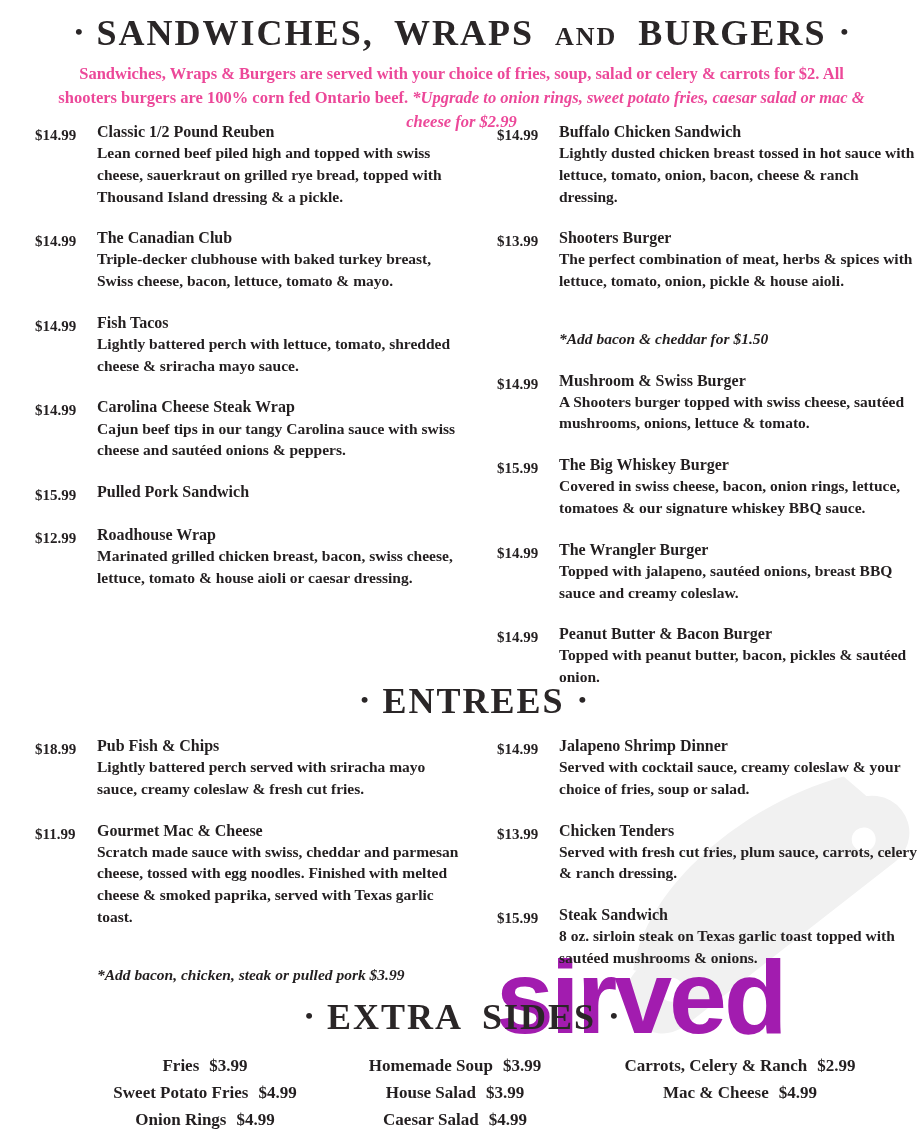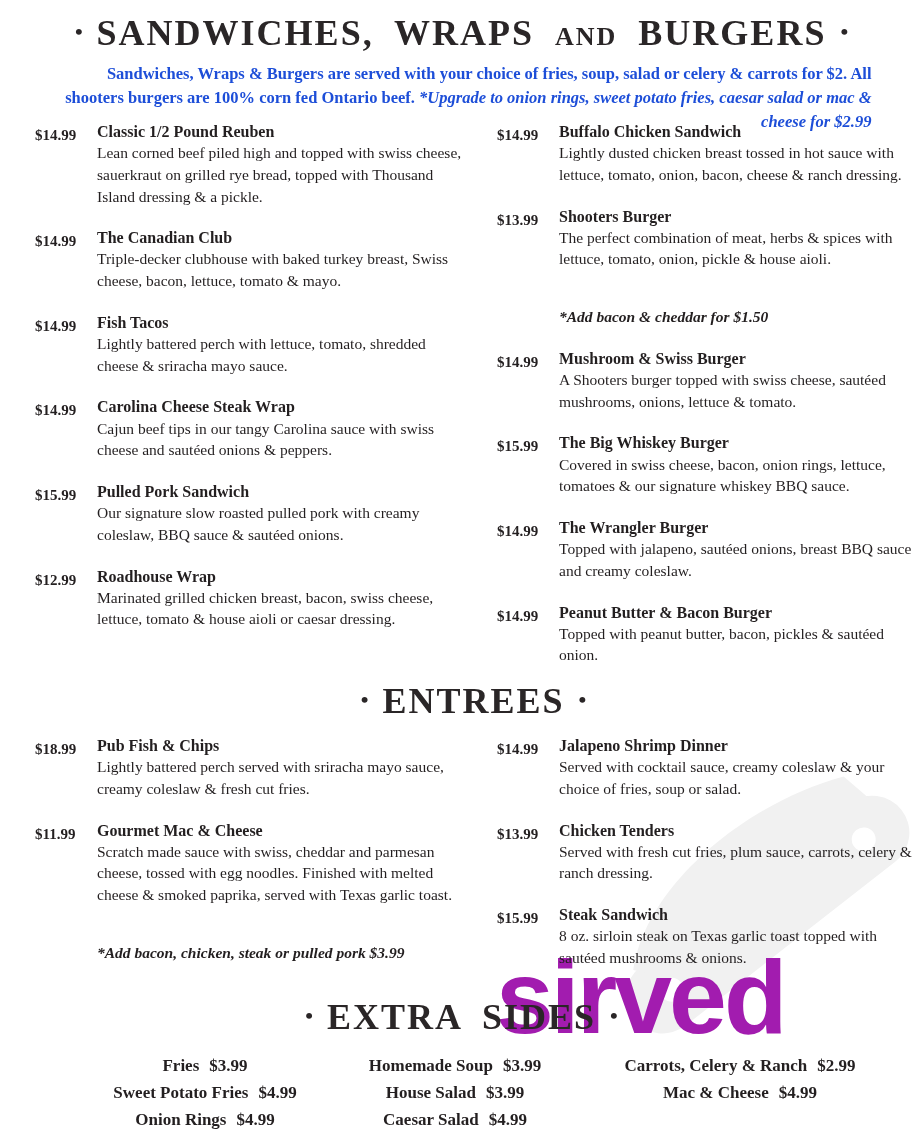--- a/index.html
+++ b/index.html
@@ -30,25 +30,25 @@
     padding:0 14px;
   }
   .section-header .hand{
     font-size:26px;
   }
   
   .intro{
     position:absolute;top:62px;left:50%;
     transform:translateX(-50%);
     width:820px;
-    text-align:right;
+    text-align:center;
     font-size:16.5px;
     font-weight:700;
     line-height:1.45;
-    color:#1d4ed8;
+    color:#ec4899;
   }
   .intro .it{font-style:italic;}
   
   .col{position:absolute;}
   .item{display:flex;align-items:flex-start;margin-bottom:21px;}
   .price{
     flex:0 0 56px;
     margin-right:6px;
     font-size:15px;
     font-weight:700;
@@ -56,21 +56,21 @@
     white-space:nowrap;
   }
   .ibody{flex:1;}
   .iname{
     font-size:16px;
     font-weight:700;
     line-height:1.2;
   }
   .idesc{
     font-size:15.5px;
-    font-weight:400;
+    font-weight:700;
     line-height:1.4;
     margin-top:1px;
   }
   .inote{
     font-size:15.5px;
     font-weight:700;
     font-style:italic;
     line-height:1.4;
     margin-top:36px;
   }
@@ -161,21 +161,20 @@
         <div class="ibody">
           <div class="iname">Carolina Cheese Steak Wrap</div>
           <div class="idesc">Cajun beef tips in our tangy Carolina sauce with swiss cheese and sautéed onions &amp; peppers.</div>
         </div>
       </div>
 
       <div class="item">
         <div class="price">$15.99</div>
         <div class="ibody">
           <div class="iname">Pulled Pork Sandwich</div>
-          <div class="idesc">Our signature slow roasted pulled pork with creamy coleslaw, BBQ sauce &amp; sautéed onions.</div>
         </div>
       </div>
 
       <div class="item">
         <div class="price">$12.99</div>
         <div class="ibody">
           <div class="iname">Roadhouse Wrap</div>
           <div class="idesc">Marinated grilled chicken breast, bacon, swiss cheese, lettuce, tomato &amp; house aioli or caesar dressing.</div>
         </div>
       </div>

